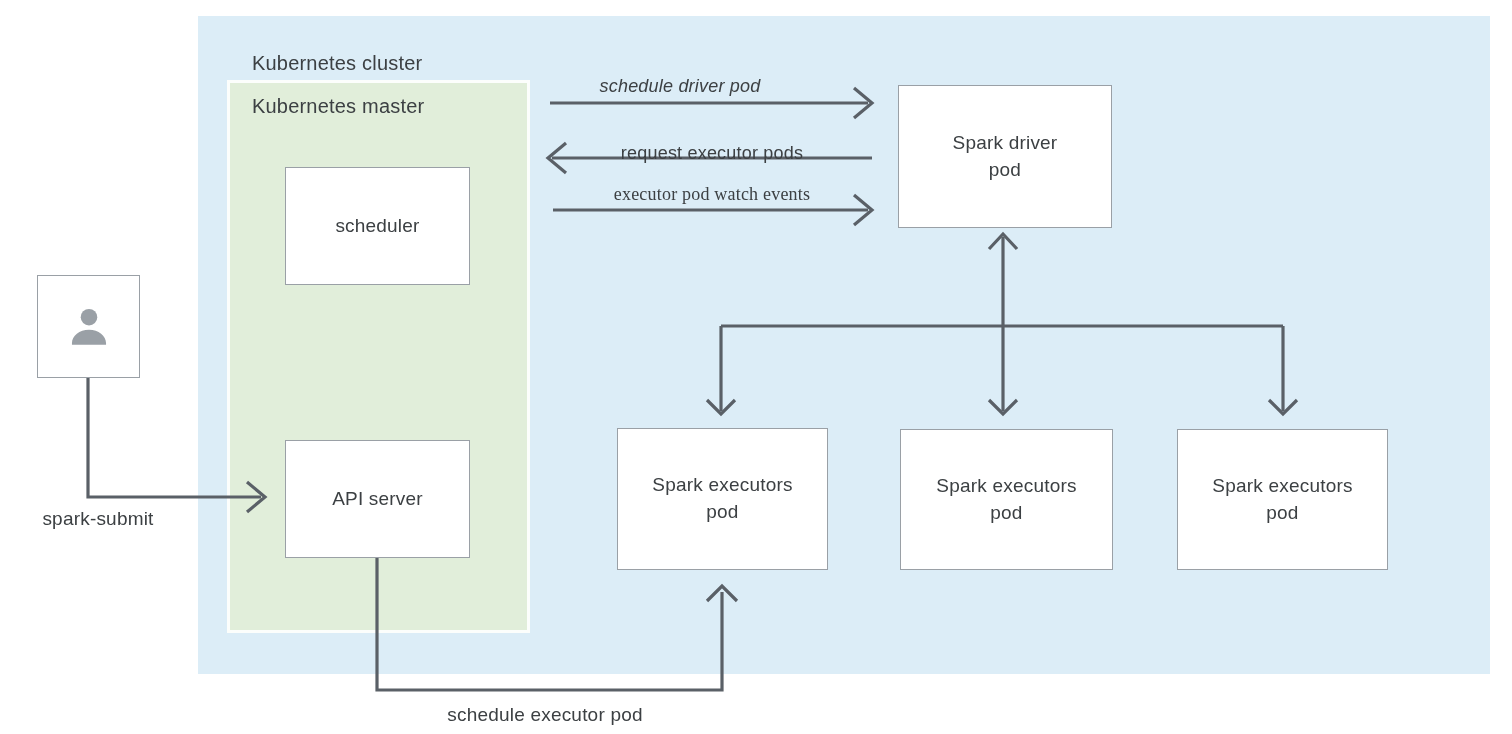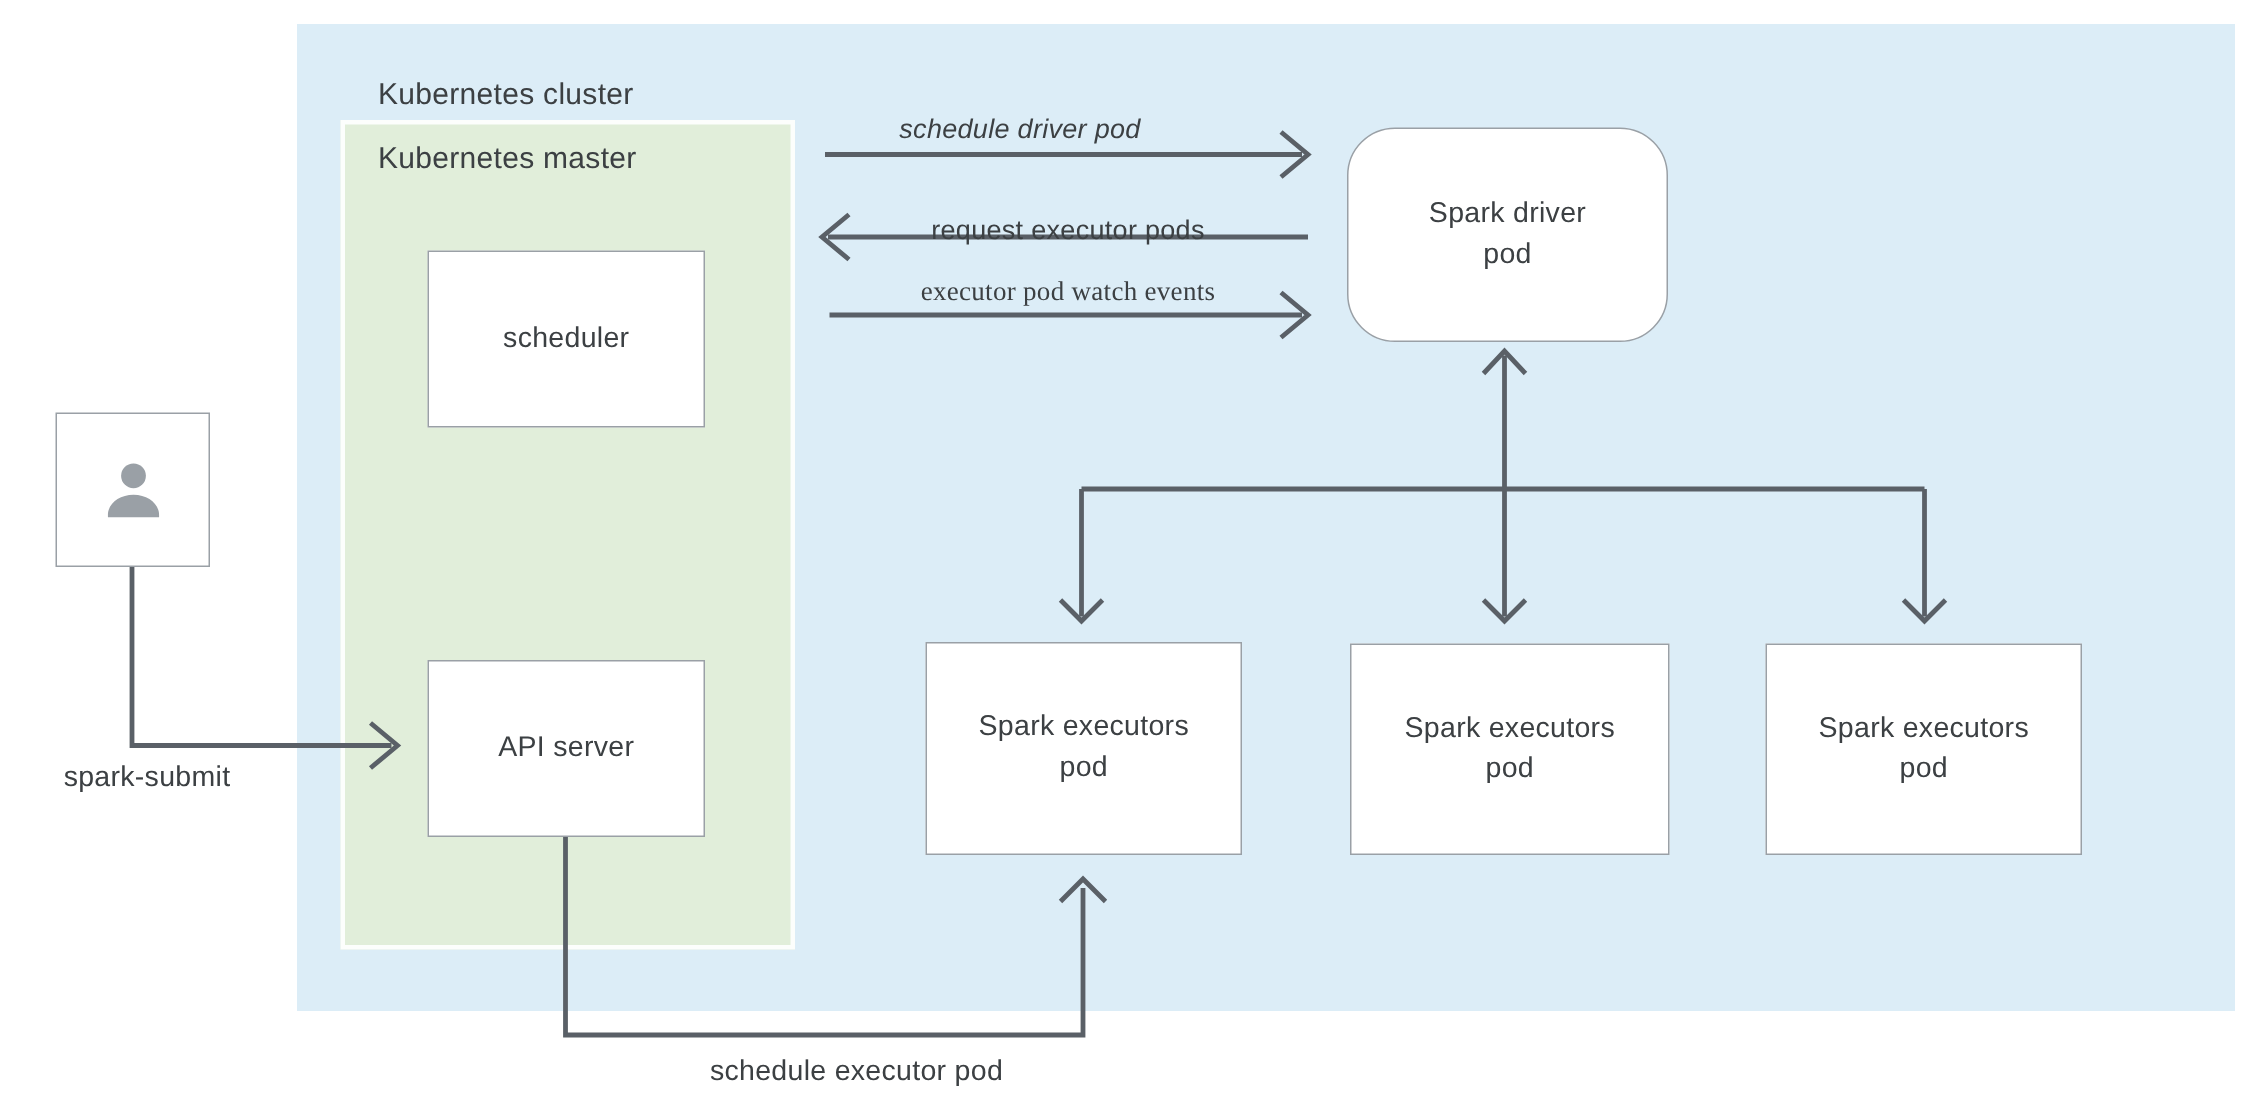--- a/index.html
+++ b/index.html
@@ -84,21 +84,21 @@
   <div class="edge-label" style="left:98px;top:508px;font-size:19px;">spark-submit</div>
 
   <div class="node" style="left:285px;top:440px;width:185px;height:118px;">
     <span class="node-label">API server</span>
   </div>
 
   <div class="node" style="left:285px;top:167px;width:185px;height:118px;">
     <span class="node-label">scheduler</span>
   </div>
 
-  <div class="node" style="left:898px;top:85px;width:214px;height:143px;border-radius:32px;">
+  <div class="node" style="left:898px;top:85px;width:214px;height:143px;">
     <span class="node-label">Spark driver
 pod</span>
   </div>
 
   <div class="node" style="left:617px;top:428px;width:211px;height:142px;">
     <span class="node-label">Spark executors
 pod</span>
   </div>
 
   <div class="node" style="left:900px;top:429px;width:213px;height:141px;">
@@ -108,15 +108,15 @@
 
   <div class="node" style="left:1177px;top:429px;width:211px;height:141px;">
     <span class="node-label">Spark executors
 pod</span>
   </div>
 
   <div class="edge-label" style="left:680px;top:76px;font-style:italic;">schedule driver pod</div>
   <div class="edge-label" style="left:712px;top:143px;">request executor pods</div>
   <div class="edge-label" style="left:712px;top:184px;font-family:Liberation Serif, serif;">executor pod watch events</div>
 
-  <div class="edge-label" style="left:545px;top:704px;font-size:19px;margin-left:26px;">schedule executor pod</div>
+  <div class="edge-label" style="left:545px;top:704px;font-size:19px;">schedule executor pod</div>
 
 </div>
 
 </body></html>

